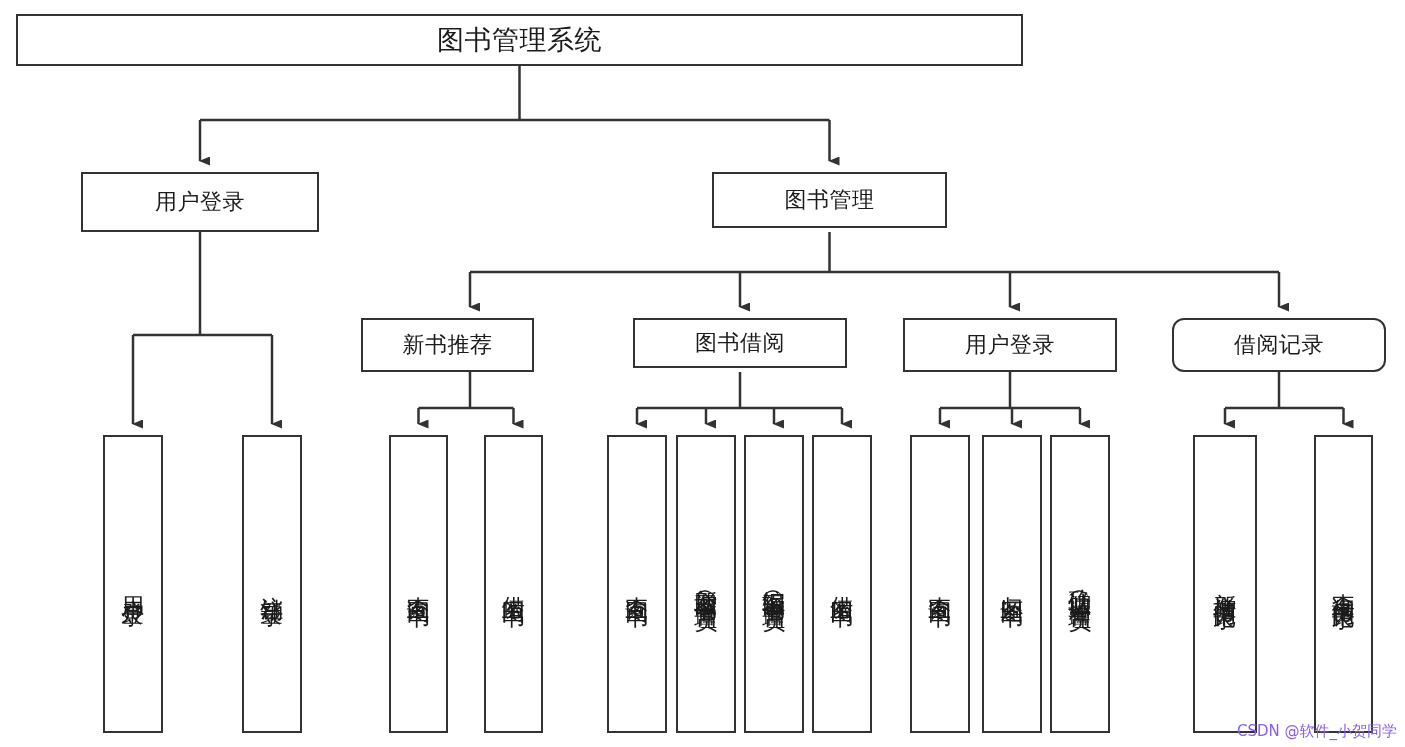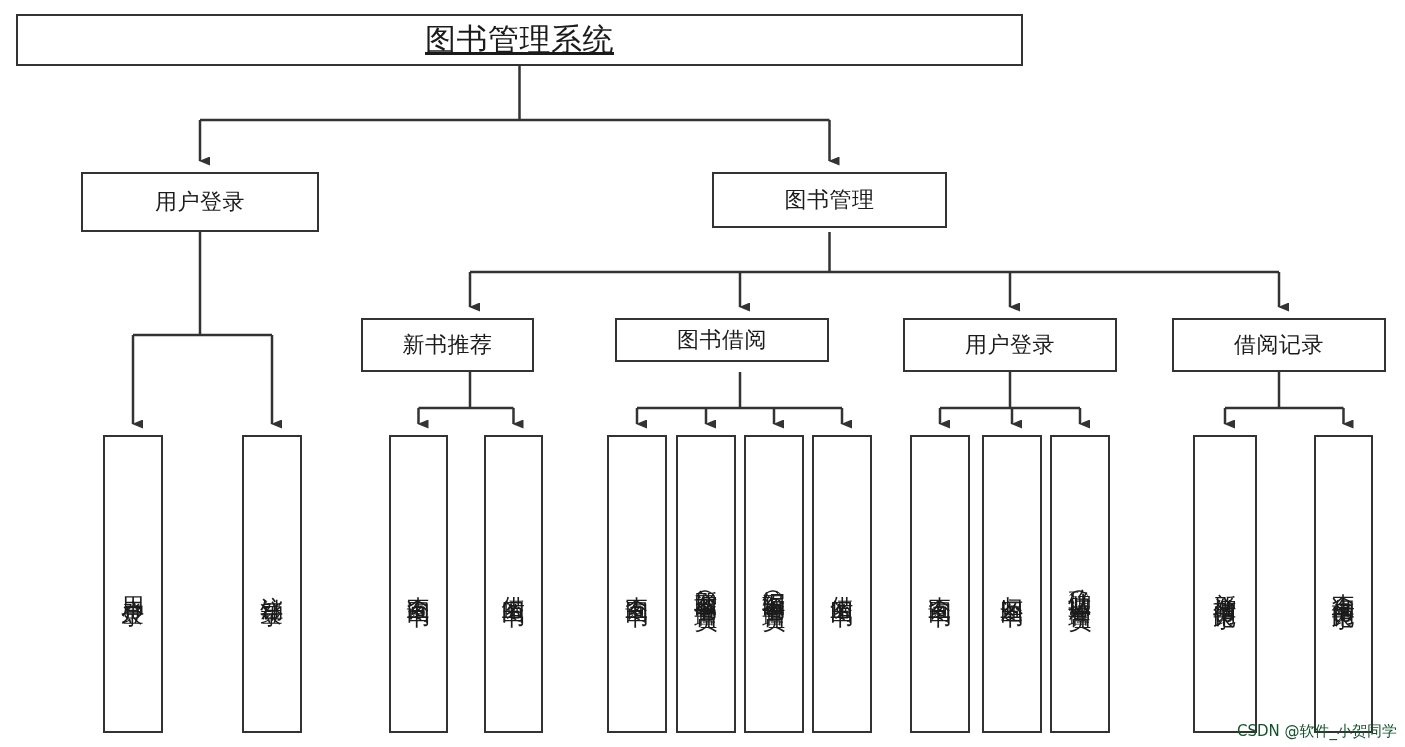--- a/index.html
+++ b/index.html
@@ -43,28 +43,28 @@
     white-space: nowrap;
     letter-spacing: 0.5px;
   }
   .node.vertical .node-label {
     writing-mode: vertical-rl;
     text-orientation: upright;
     white-space: nowrap;
     letter-spacing: 3px;
     font-size: 23px;
   }
-  .node.root .node-label { font-size: 31px; text-decoration: underline; }
+  .node.root .node-label { font-size: 27px; }
   .node.level2 .node-label { font-size: 22px; }
   .node.level3 .node-label { font-size: 22px; }
   #watermark {
     position: absolute;
     right: 8px;
     bottom: 6px;
-    color: #14532d;
+    color: #8b5cf6;
     font-size: 15px;
     white-space: nowrap;
     pointer-events: none;
   }
 </style>
 </head>
 <body>
 
 <div id="diagram-root">
 
@@ -117,27 +117,27 @@
       </div>
       <div class="node level2" style="left: 81px; top: 172px; width: 238px; height: 60px;">
         <span class="node-label">用户登录</span>
       </div>
       <div class="node level2" style="left: 712px; top: 172px; width: 235px; height: 56px;">
         <span class="node-label">图书管理</span>
       </div>
       <div class="node level3" style="left: 361px; top: 318px; width: 173px; height: 54px;">
         <span class="node-label">新书推荐</span>
       </div>
-      <div class="node level3" style="left: 615px; top: 318px; width: 214px; height: 44px;">
+      <div class="node level3" style="left: 633px; top: 318px; width: 214px; height: 50px;">
         <span class="node-label">图书借阅</span>
       </div>
       <div class="node level3" style="left: 903px; top: 318px; width: 214px; height: 54px;">
         <span class="node-label">用户登录</span>
       </div>
-      <div class="node level3" style="left: 1172px; top: 318px; width: 214px; height: 54px;">
+      <div class="node level3" style="left: 1172px; top: 318px; width: 214px; height: 54px; border-radius: 12px;">
         <span class="node-label">借阅记录</span>
       </div>
       <div class="node level4 vertical" style="left: 103px; top: 435px; width: 60px; height: 298px;">
         <span class="node-label">用户登录</span>
       </div>
       <div class="node level4 vertical" style="left: 242px; top: 435px; width: 60px; height: 298px;">
         <span class="node-label">注销登录</span>
       </div>
       <div class="node level4 vertical" style="left: 389px; top: 435px; width: 59px; height: 298px;">
         <span class="node-label">查询图书</span>

